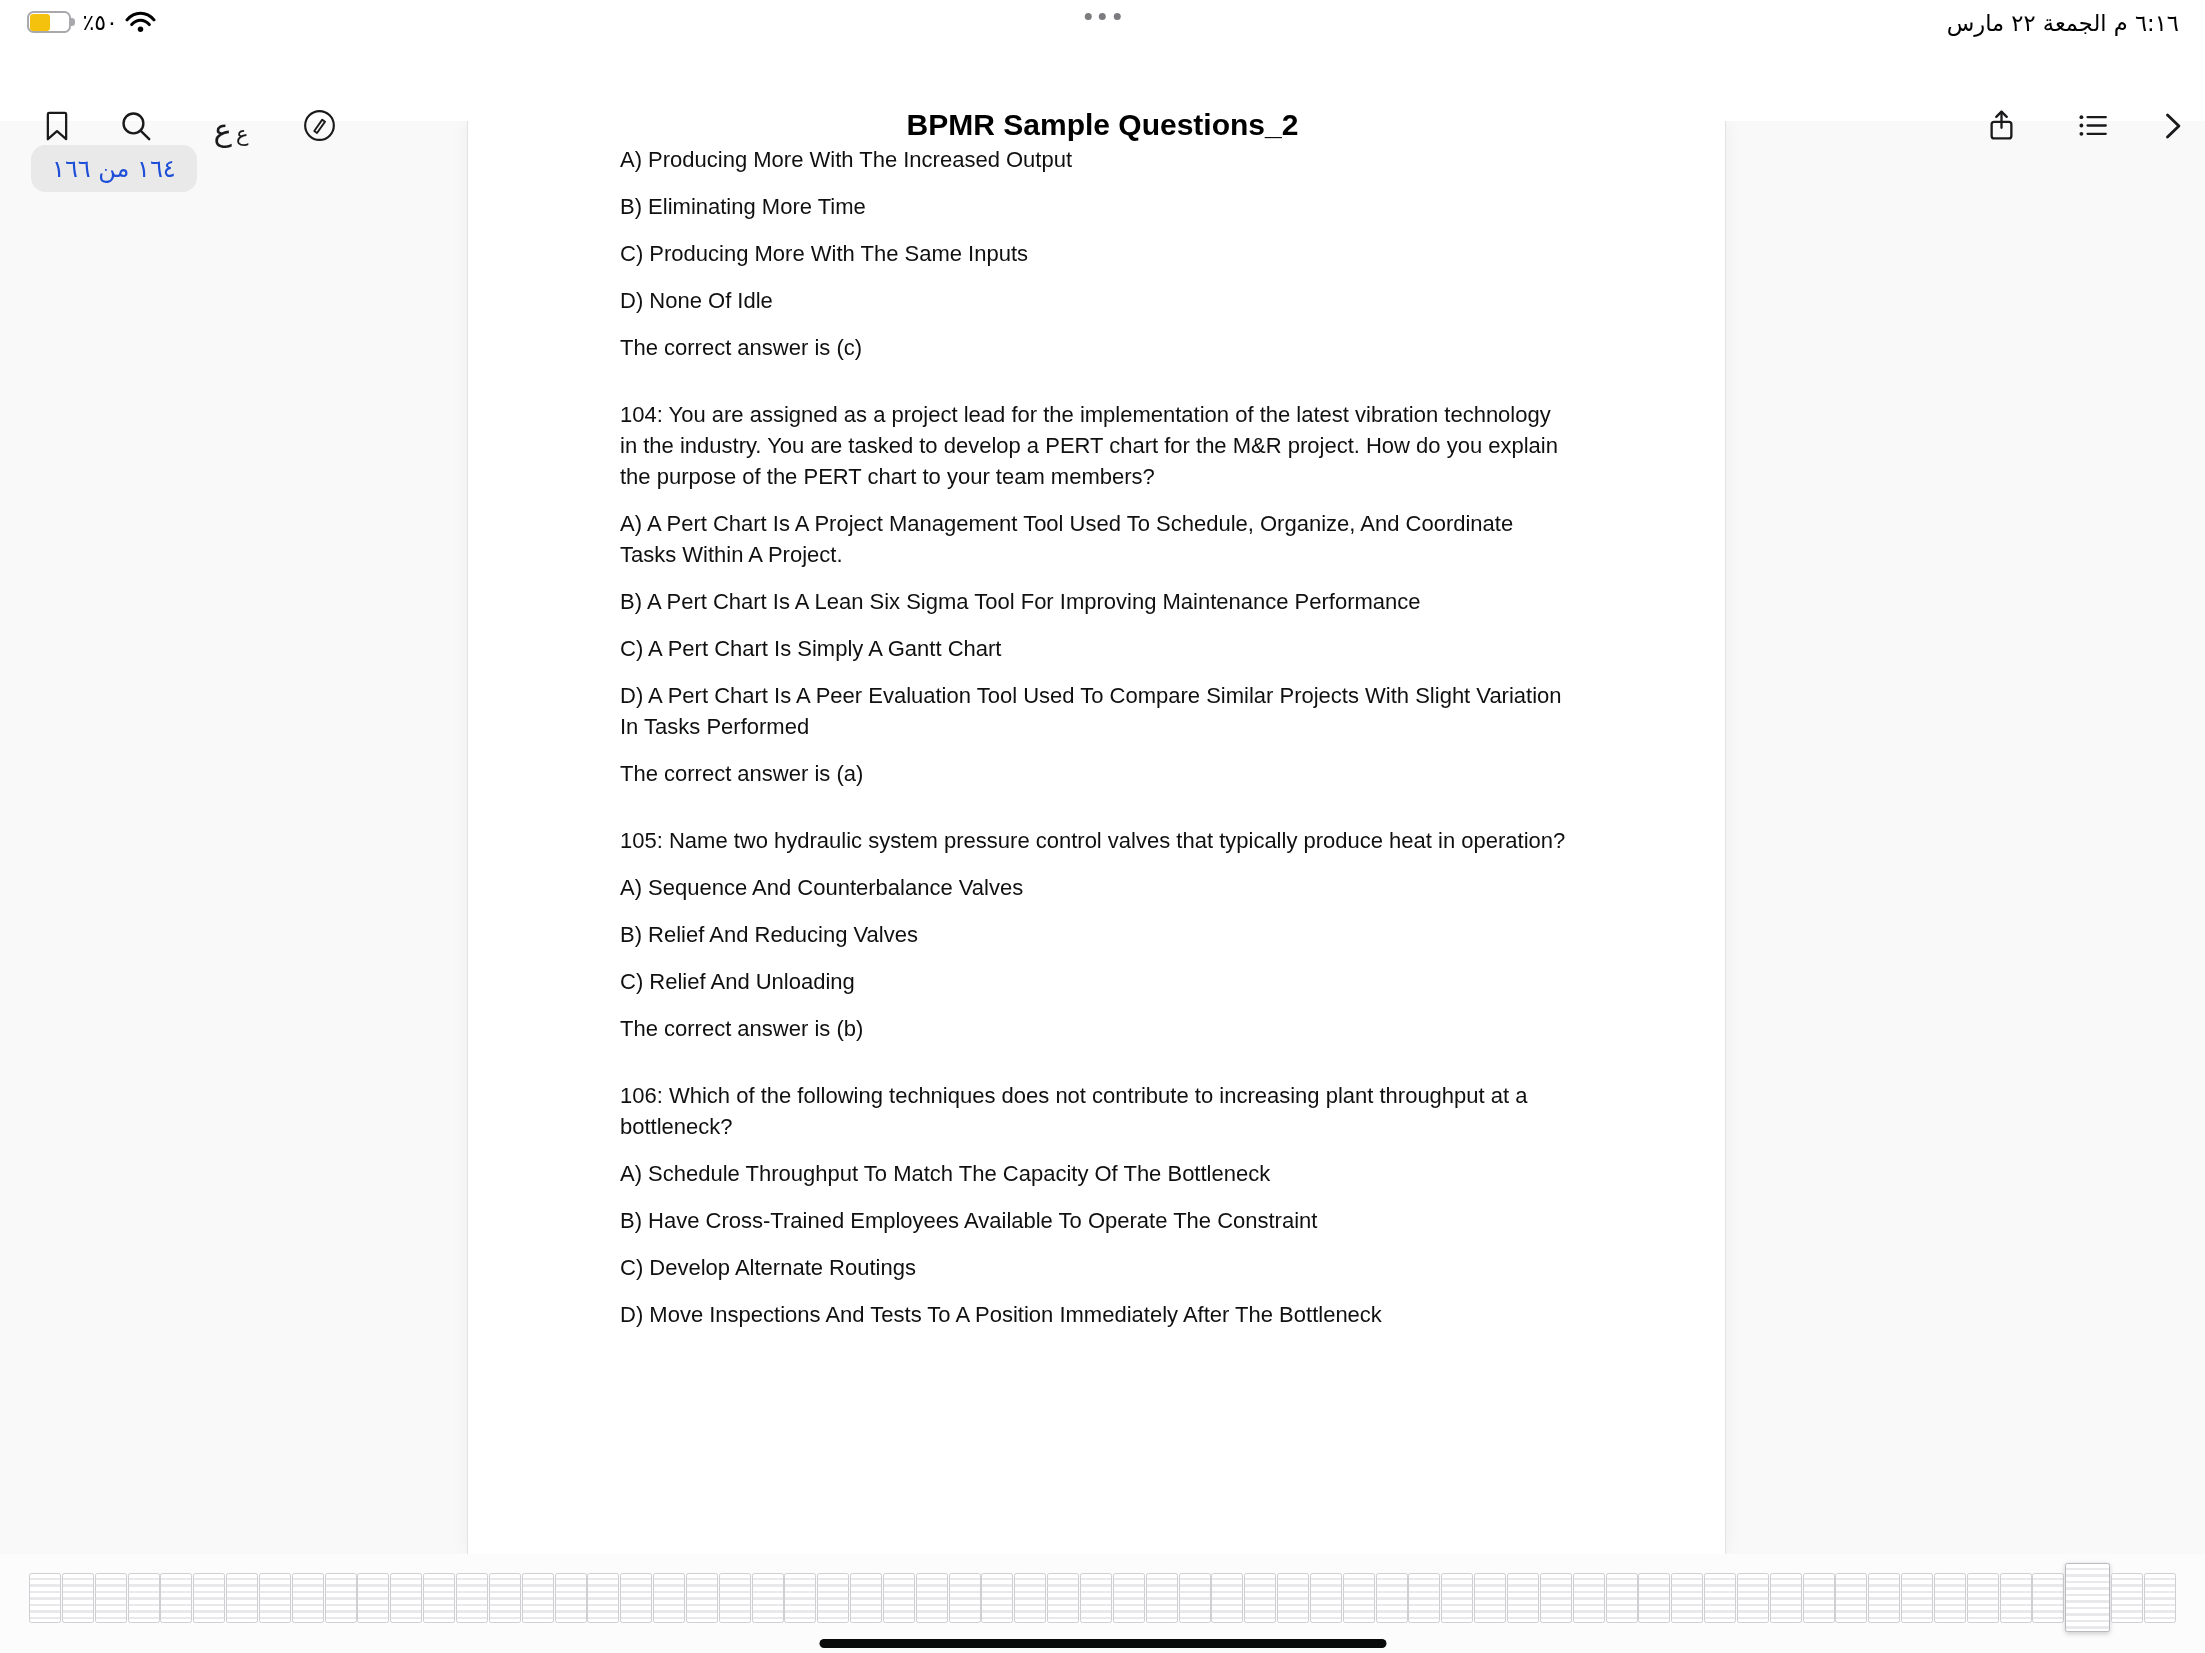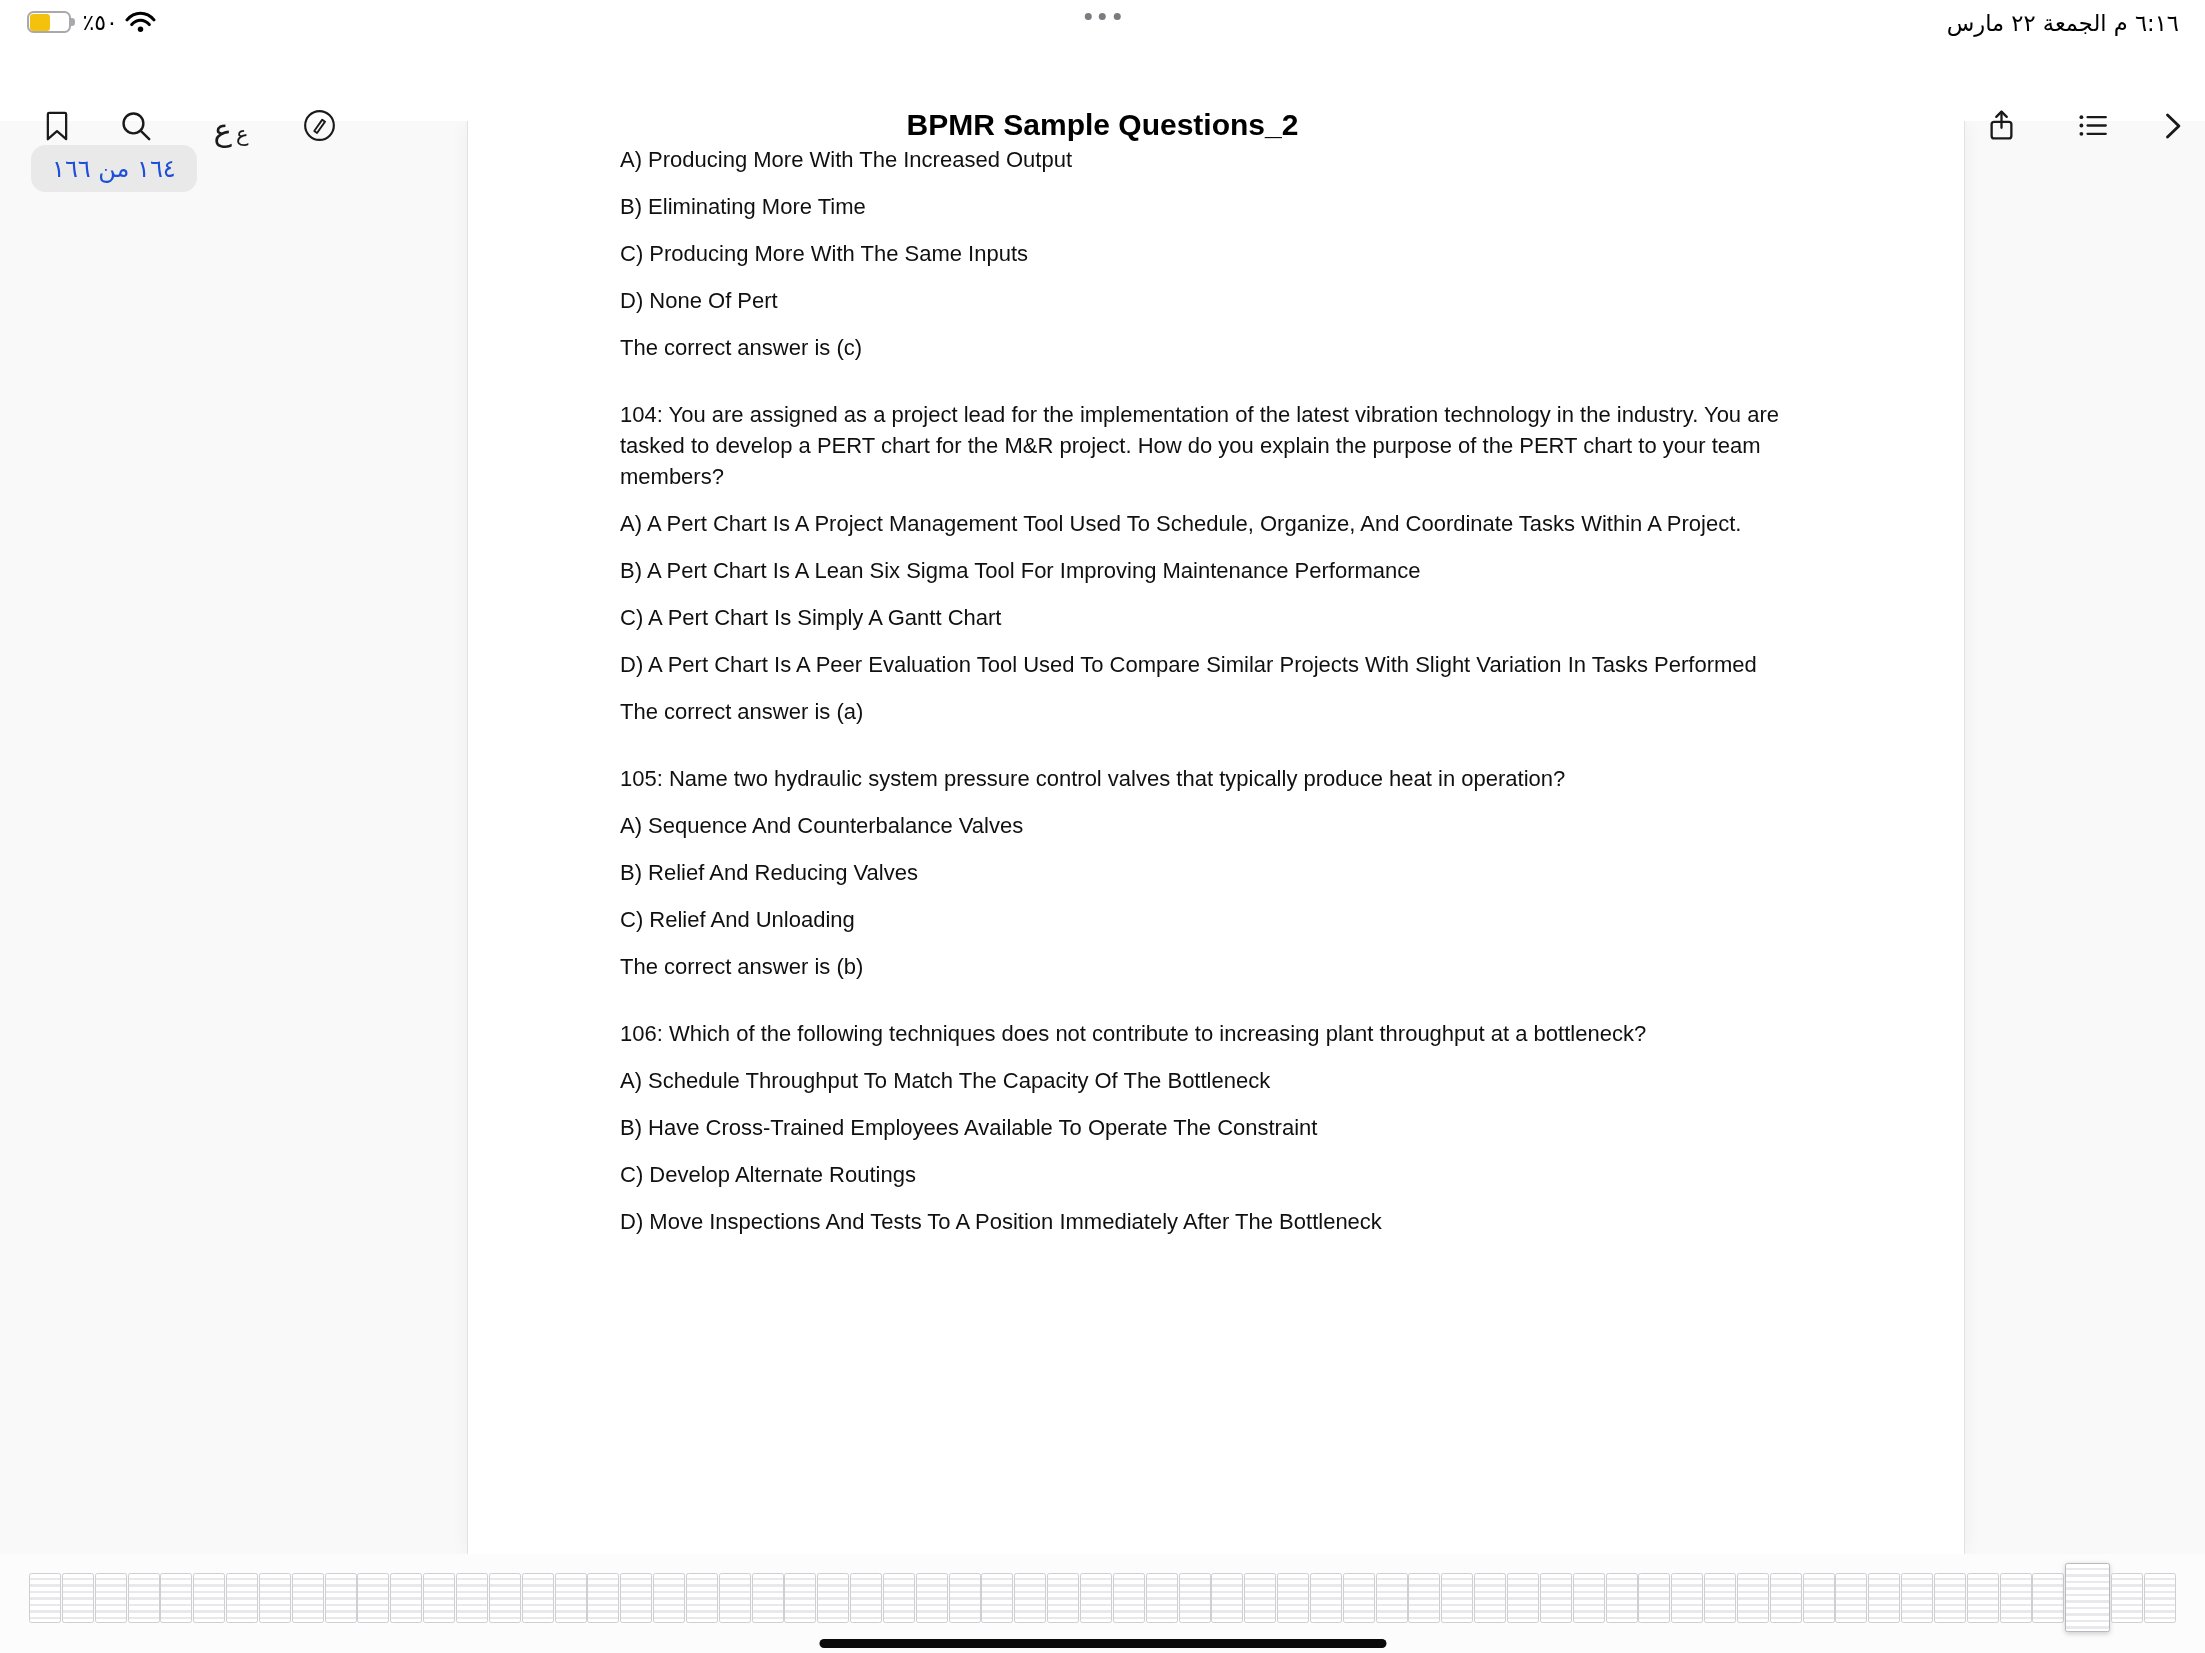--- a/index.html
+++ b/index.html
@@ -46,21 +46,21 @@
   
   .page-badge {
     position:absolute; left:31px; top:145px; z-index:25;
     background:#e9e9ea; color:#1d4ed8; border-radius:14.5px;
     padding:9.7px 21px; font-size:24px; direction:rtl;
   }
 
   
   .content { position:absolute; top:121px; left:0; right:0; height:1433px; background:#f9f9f9; }
   .page {
-    position:absolute; top:0; bottom:0; left:467px; width:1498px; background:#ffffff;
+    position:absolute; top:0; bottom:0; left:467px; width:1259px; background:#ffffff;
     border-left:0.8px solid #e2e2e2; border-right:0.8px solid #e2e2e2;
     box-shadow:0 0 18px rgba(0,0,0,0.05);
     overflow:hidden;
   }
   .doc { padding:22.6px 153px 0 152px; font-size:22px; line-height:31px; color:#101010; }
   .doc p { margin:0 0 16px 0; }
   .doc p.question { margin-top:36px; }
 
   
   .strip { position:absolute; left:0; right:0; top:1554px; height:99px; background:#fcfcfd; }
@@ -156,21 +156,21 @@
 </div>
 
 <div class="page-badge arabic">١٦٤ من ١٦٦</div>
 
 <div class="content">
   <div class="page">
     <div class="doc">
       <p>A) Producing More With The Increased Output</p>
       <p>B) Eliminating More Time</p>
       <p>C) Producing More With The Same Inputs</p>
-      <p>D) None Of Pert</p>
+      <p>D) None Of Idle</p>
       <p>The correct answer is (c)</p>
       <p class="question">104: You are assigned as a project lead for the implementation of the latest vibration technology in the industry. You are tasked to develop a PERT chart for the M&amp;R project. How do you explain the purpose of the PERT chart to your team members?</p>
       <p>A) A Pert Chart Is A Project Management Tool Used To Schedule, Organize, And Coordinate Tasks Within A Project.</p>
       <p>B) A Pert Chart Is A Lean Six Sigma Tool For Improving Maintenance Performance</p>
       <p>C) A Pert Chart Is Simply A Gantt Chart</p>
       <p>D) A Pert Chart Is A Peer Evaluation Tool Used To Compare Similar Projects With Slight Variation In Tasks Performed</p>
       <p>The correct answer is (a)</p>
       <p class="question">105: Name two hydraulic system pressure control valves that typically produce heat in operation?</p>
       <p>A) Sequence And Counterbalance Valves</p>
       <p>B) Relief And Reducing Valves</p>

